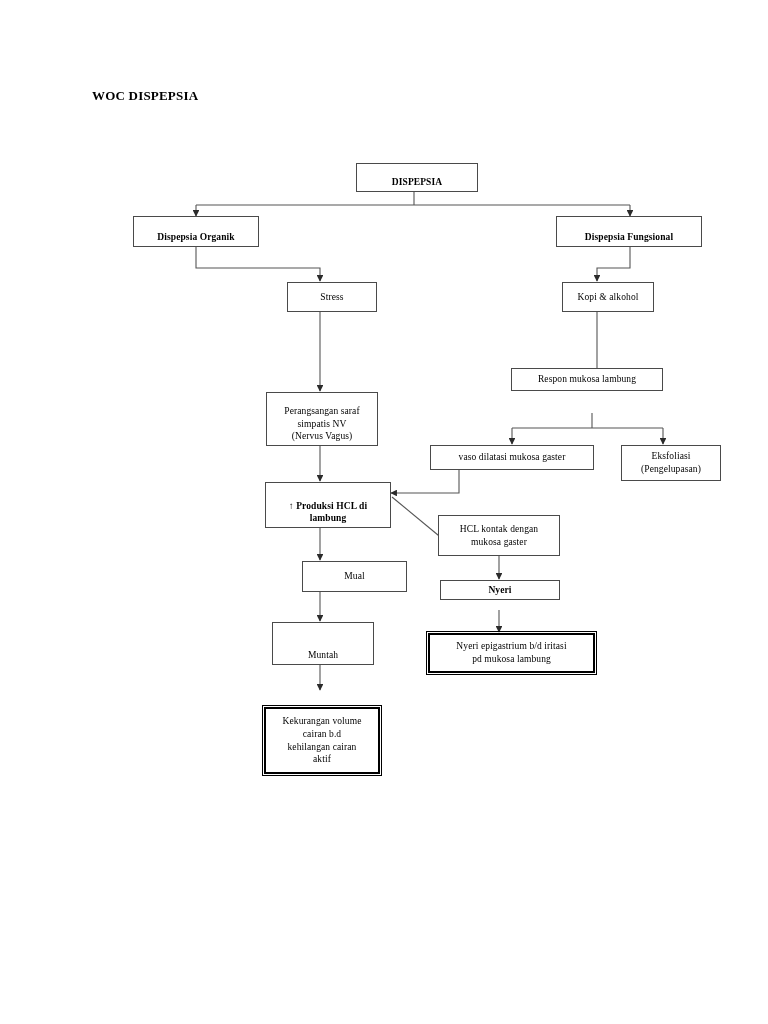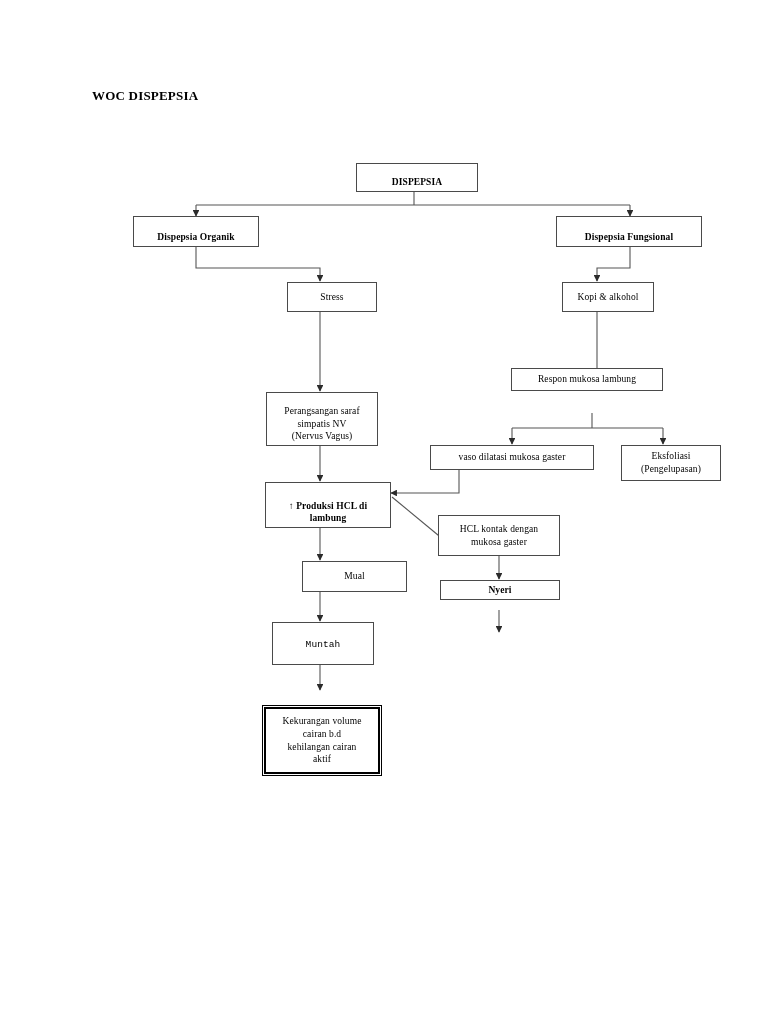--- a/index.html
+++ b/index.html
@@ -44,21 +44,21 @@
     display: flex;
     align-items: center;
     justify-content: center;
     text-align: center;
     font-size: 9.5px;
     line-height: 1.34;
     padding: 2px 4px;
     letter-spacing: 0.1px;
   }
   .node.bold { font-weight: bold; align-items: flex-end; }
-  .node.toptext { align-items: center; padding-top: 5px; font-family: Liberation Mono, monospace; }
+  .node.toptext { align-items: flex-end; padding-top: 5px; }
   
   .node.diagnosis {
     border: 1px solid #000000;
     outline: 1px solid #000000;
     outline-offset: 2px;
     box-shadow: 0 0 0 1px #000000;
   }
   .node .lines { width: 100%; }
   .node .lines span { display: block; }
 </style>
@@ -197,20 +197,26 @@
       <span>Nyeri</span>
     </div>
   </div>
 
   <div class="node toptext" style="left:272px; top:622px; width:102px; height:43px;">
     <div class="lines">
       <span>Muntah</span>
     </div>
   </div>
 
+  <div class="node diagnosis" style="left:429px; top:634px; width:165px; height:38px;">
+    <div class="lines">
+      <span>Nyeri epigastrium b/d iritasi</span>
+      <span>pd mukosa lambung</span>
+    </div>
+  </div>
 
   <div class="node diagnosis" style="left:265px; top:692px; width:114px; height:65px;margin-top:16px;">
     <div class="lines">
       <span>Kekurangan volume</span>
       <span>cairan b.d</span>
       <span>kehilangan cairan</span>
       <span>aktif</span>
     </div>
   </div>
 

